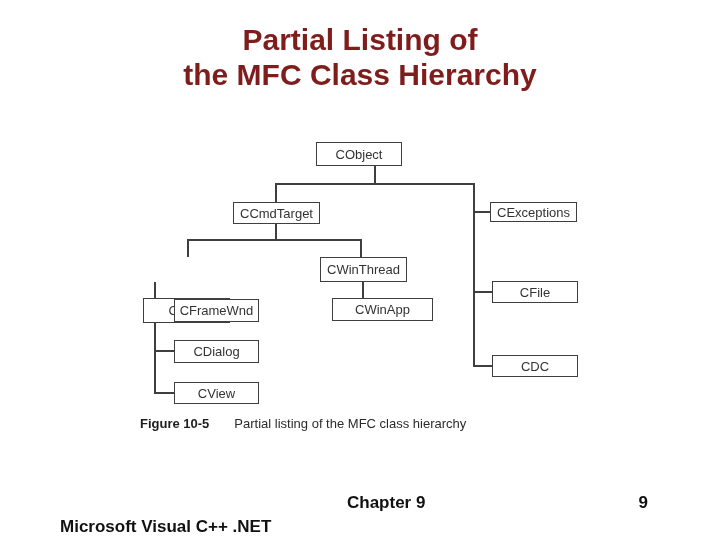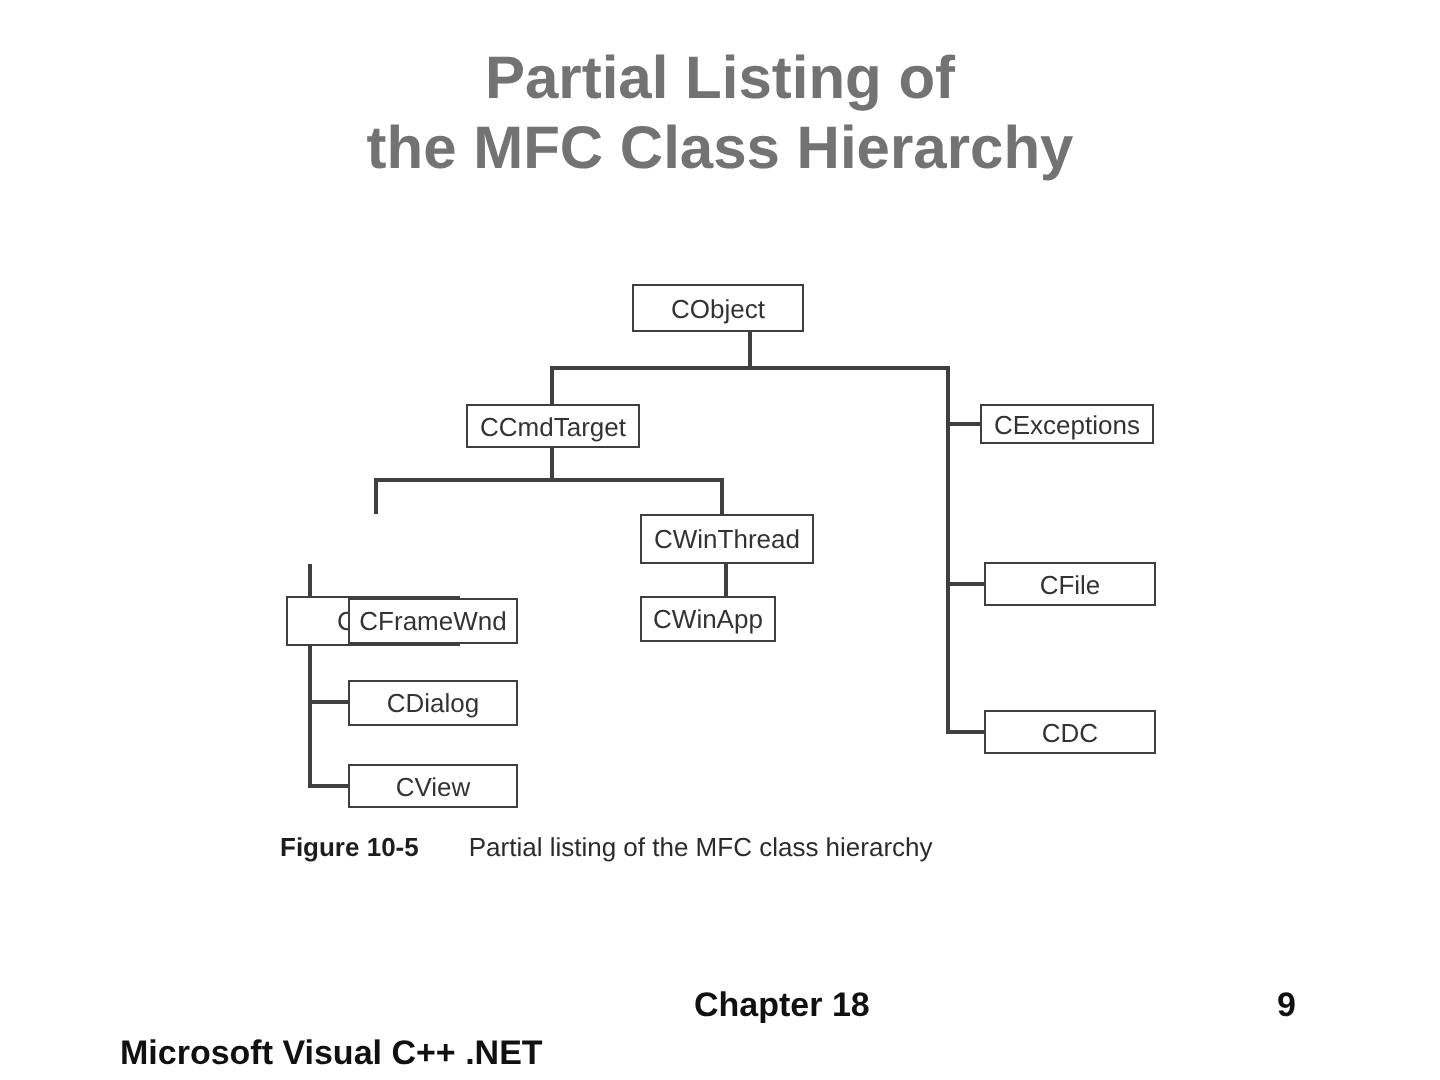--- a/index.html
+++ b/index.html
@@ -10,21 +10,21 @@
     position: relative;
     overflow: hidden;
   }
   .slide { position: absolute; inset: 0; width: 720px; height: 540px; background: #ffffff; }
 
   
   .title {
     position: absolute;
     top: 22px; left: 0; right: 0;
     text-align: center;
-    color: #737373;
+    color: #7f1d1d;
     font-weight: bold;
     font-size: 30px;
     line-height: 35px;
     letter-spacing: 0px;
   }
 
   
   .diagram { position: absolute; inset: 0; }
   .node {
     position: absolute;
@@ -94,29 +94,29 @@
     <div class="line v-line" style="left:362px; top:282px; height:17px;"></div>
 
     <div class="node" style="left:316px; top:142px; width:86px; height:24px;">CObject</div>
     <div class="node" style="left:233px; top:202px; width:87px; height:22px;text-align:center;">CCmdTarget</div>
     <div class="node" style="left:490px; top:202px; width:87px; height:20px;">CExceptions</div>
     <div class="node" style="left:143px; top:257px; width:87px; height:25px;margin-top:41px;">CWnd</div>
     <div class="node" style="left:320px; top:257px; width:87px; height:25px;">CWinThread</div>
     <div class="node" style="left:174px; top:299px; width:85px; height:23px;">CFrameWnd</div>
     <div class="node" style="left:174px; top:340px; width:85px; height:23px;">CDialog</div>
     <div class="node" style="left:174px; top:382px; width:85px; height:22px;">CView</div>
-    <div class="node" style="left:320px; top:298px; width:68px; height:23px;">CWinApp</div>
+    <div class="node" style="left:332px; top:298px; width:101px; height:23px;">CWinApp</div>
     <div class="node" style="left:492px; top:281px; width:86px; height:22px;">CFile</div>
     <div class="node" style="left:492px; top:355px; width:86px; height:22px;">CDC</div>
   </div>
 
   <div class="caption">
     <span class="fig-label">Figure 10-5</span>
     <span>Partial listing of the MFC class hierarchy</span>
   </div>
 
   <div class="footer">
     <span class="footer-left">Microsoft Visual C++ .NET</span>
-    <span class="footer-center">Chapter 18</span>
+    <span class="footer-center">Chapter 9</span>
     <span class="footer-right">9</span>
   </div>
 
 </div>
 
 </body></html>

